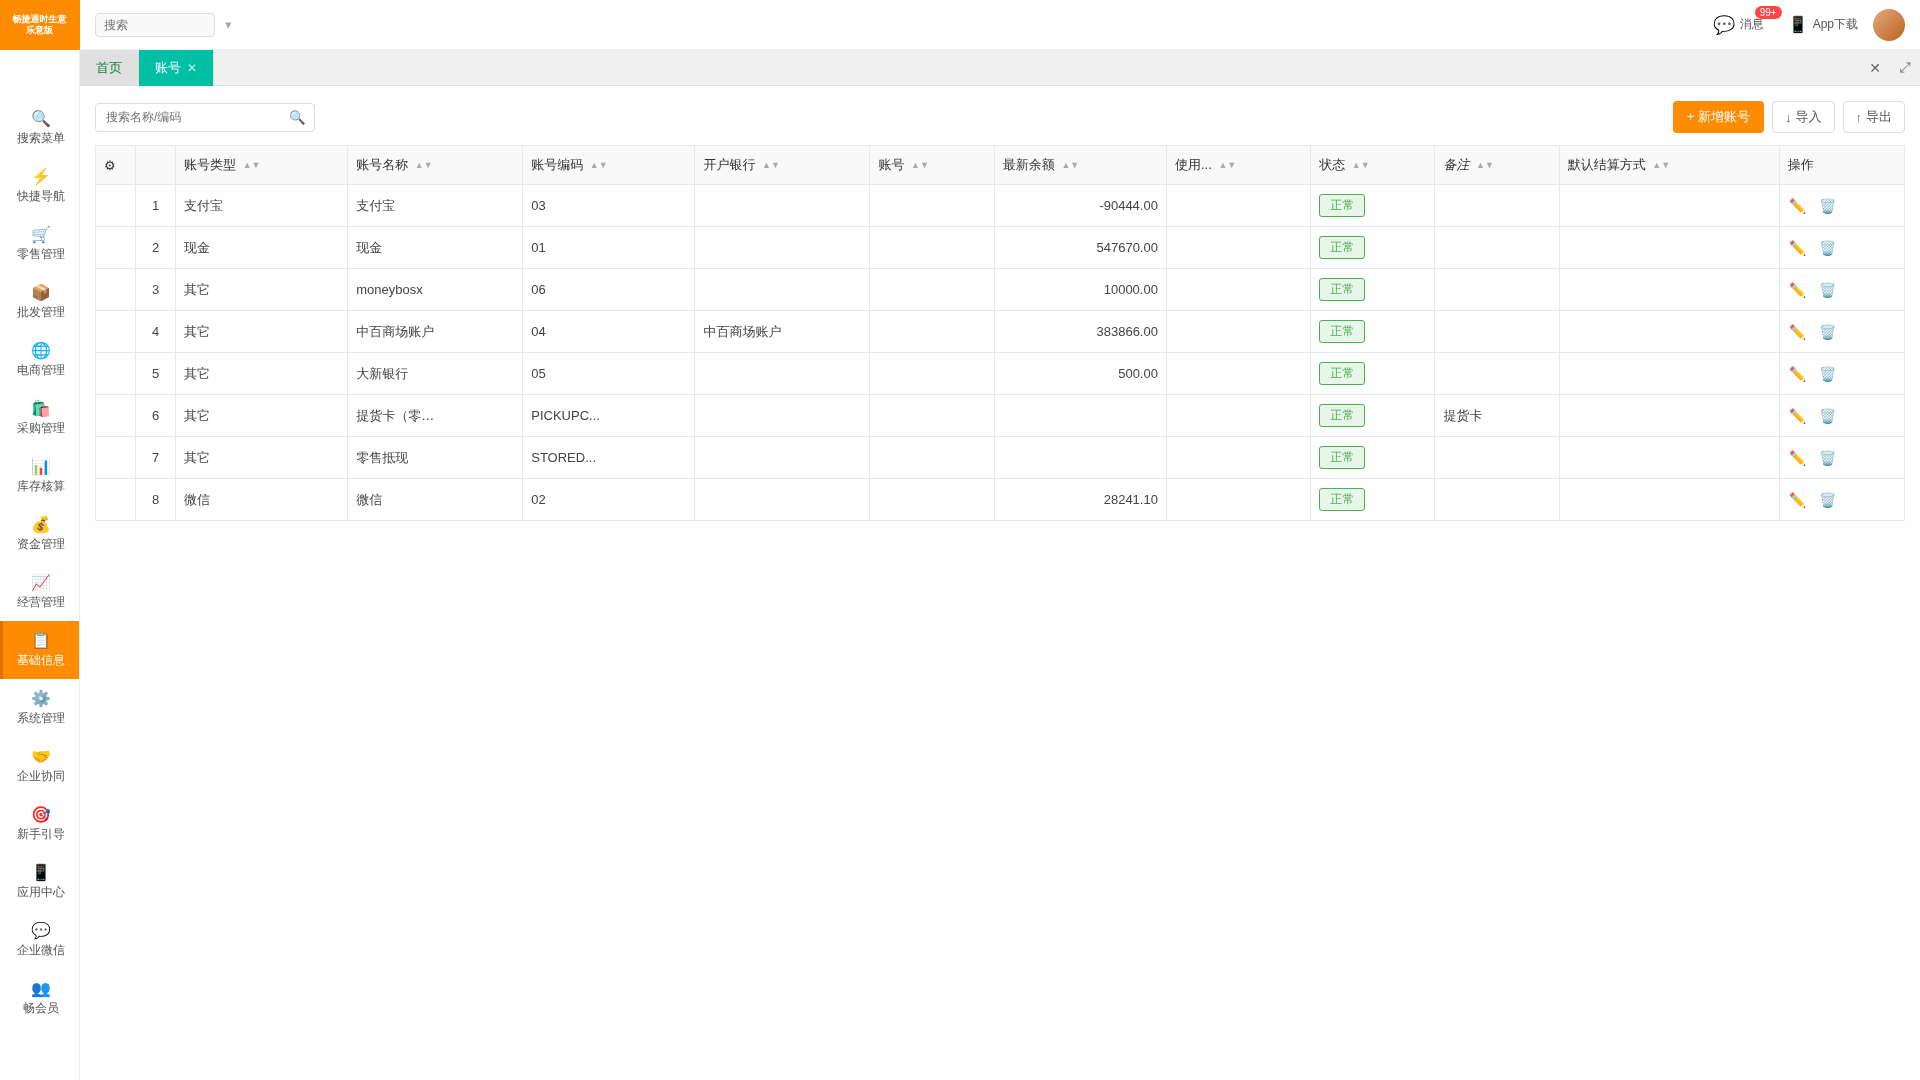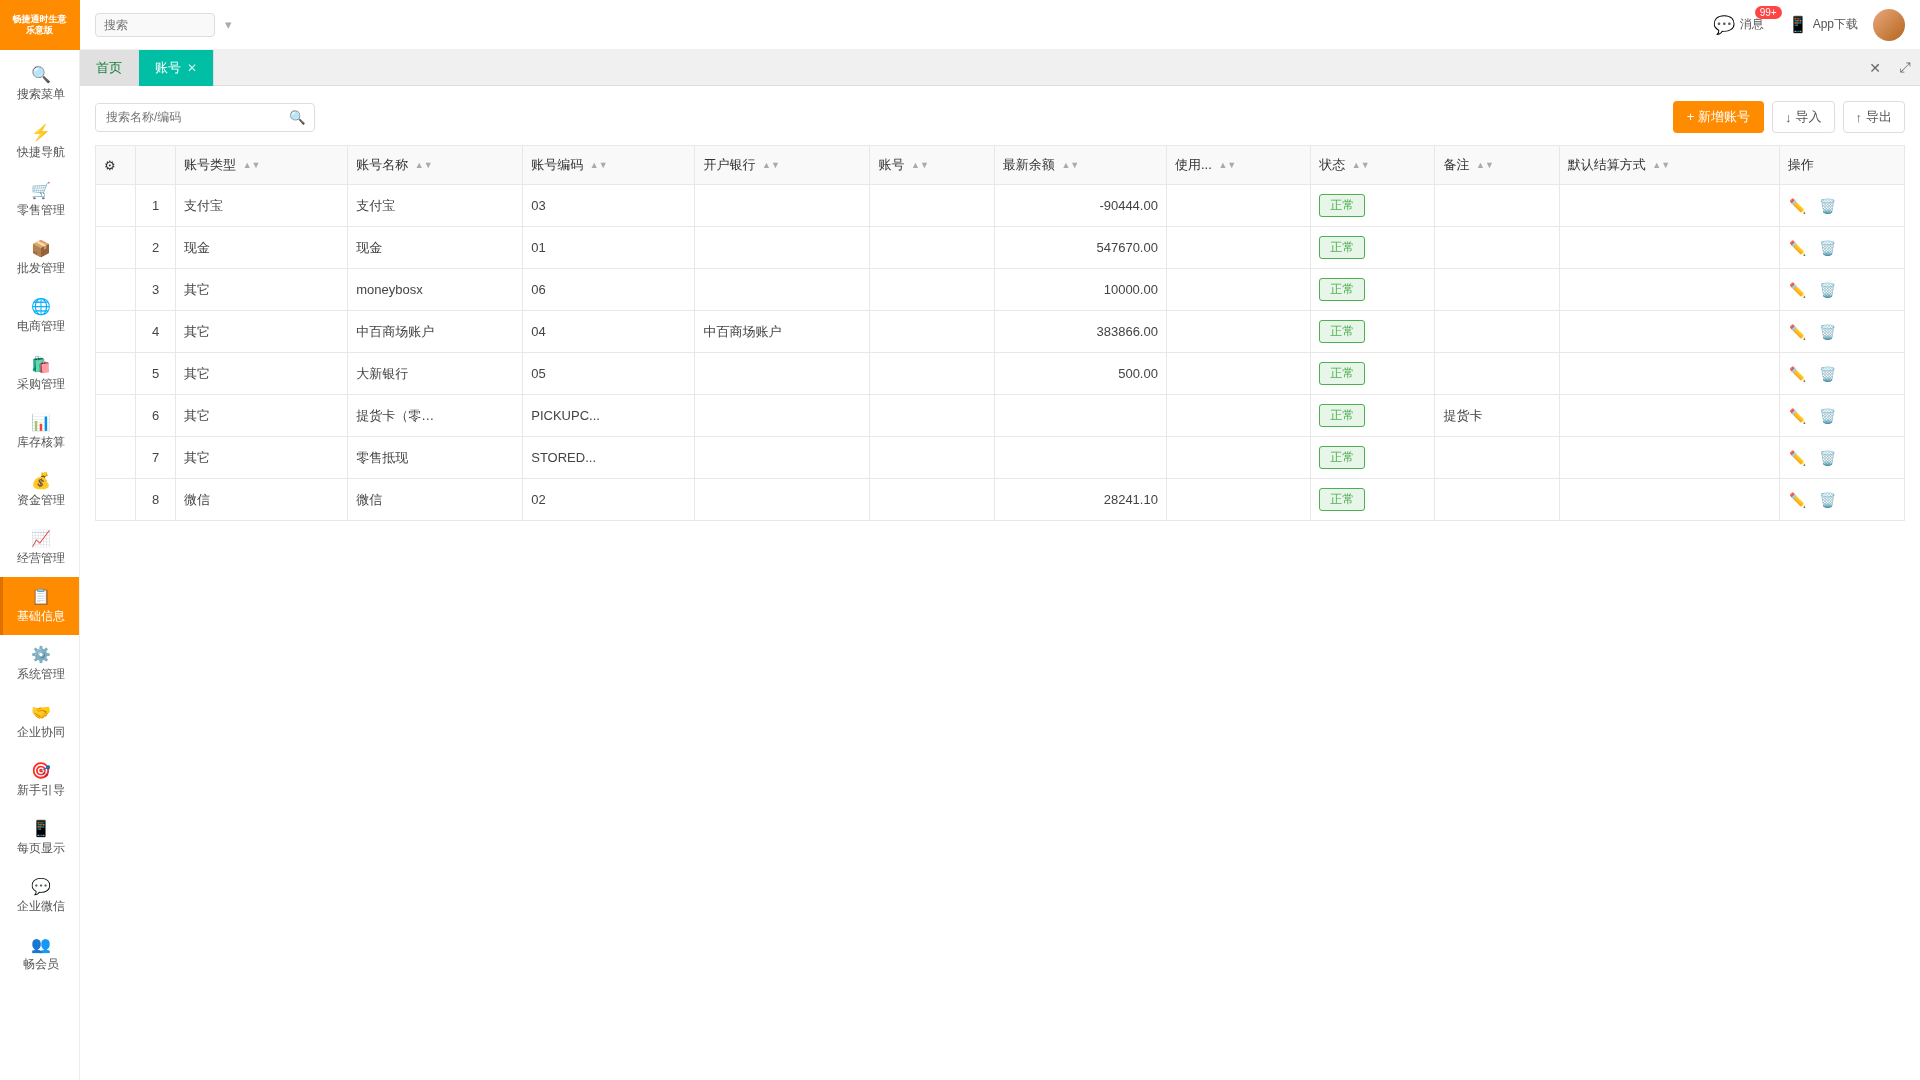--- a/index.html
+++ b/index.html
@@ -7,20 +7,21 @@
 
     
     .sidebar {
       width: 80px;
       background: #fff;
       display: flex;
       flex-direction: column;
       align-items: center;
       border-right: 1px solid #eee;
       flex-shrink: 0;
+      gap: 44px;
     }
     .sidebar-logo {
       width: 80px;
       height: 50px;
       background: #ff8c00;
       display: flex;
       align-items: center;
       justify-content: center;
       color: #fff;
       font-size: 11px;
@@ -398,21 +399,21 @@
     <div class="sidebar-item">
       <span class="icon">🤝</span>
       <span>企业协同</span>
     </div>
     <div class="sidebar-item">
       <span class="icon">🎯</span>
       <span>新手引导</span>
     </div>
     <div class="sidebar-item">
       <span class="icon">📱</span>
-      <span>每页显示</span>
+      <span>应用中心</span>
     </div>
     <div class="sidebar-item">
       <span class="icon">💬</span>
       <span>企业微信</span>
     </div>
     <div class="sidebar-item">
       <span class="icon">👥</span>
       <span>畅会员</span>
     </div>
   </nav>
@@ -497,21 +498,21 @@
           </th>
           <th style="cursor:pointer;margin-left:48px;">
             最新余额 <span class="sort-icons">▲▼</span>
           </th>
           <th style="cursor:pointer;">
             使用... <span class="sort-icons">▲▼</span>
           </th>
           <th style="cursor:pointer;">
             状态 <span class="sort-icons">▲▼</span>
           </th>
-          <th style="cursor:pointer;">
+          <th style="cursor:pointer;font-style:italic;">
             备注 <span class="sort-icons">▲▼</span>
           </th>
           <th style="cursor:pointer;">
             默认结算方式 <span class="sort-icons">▲▼</span>
           </th>
           <th>操作</th>
         </tr>
       </thead>
       <tbody id="table-body">
       <tr>

